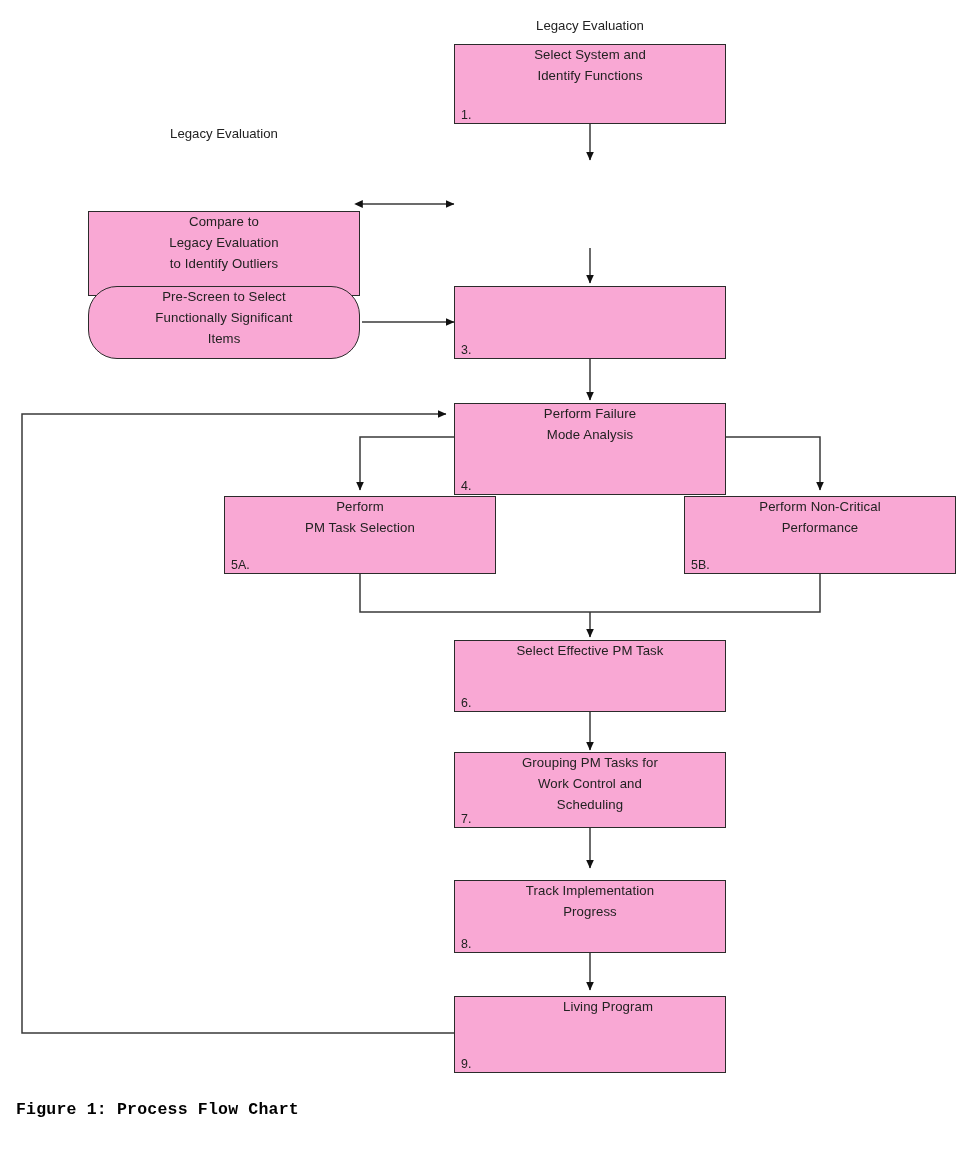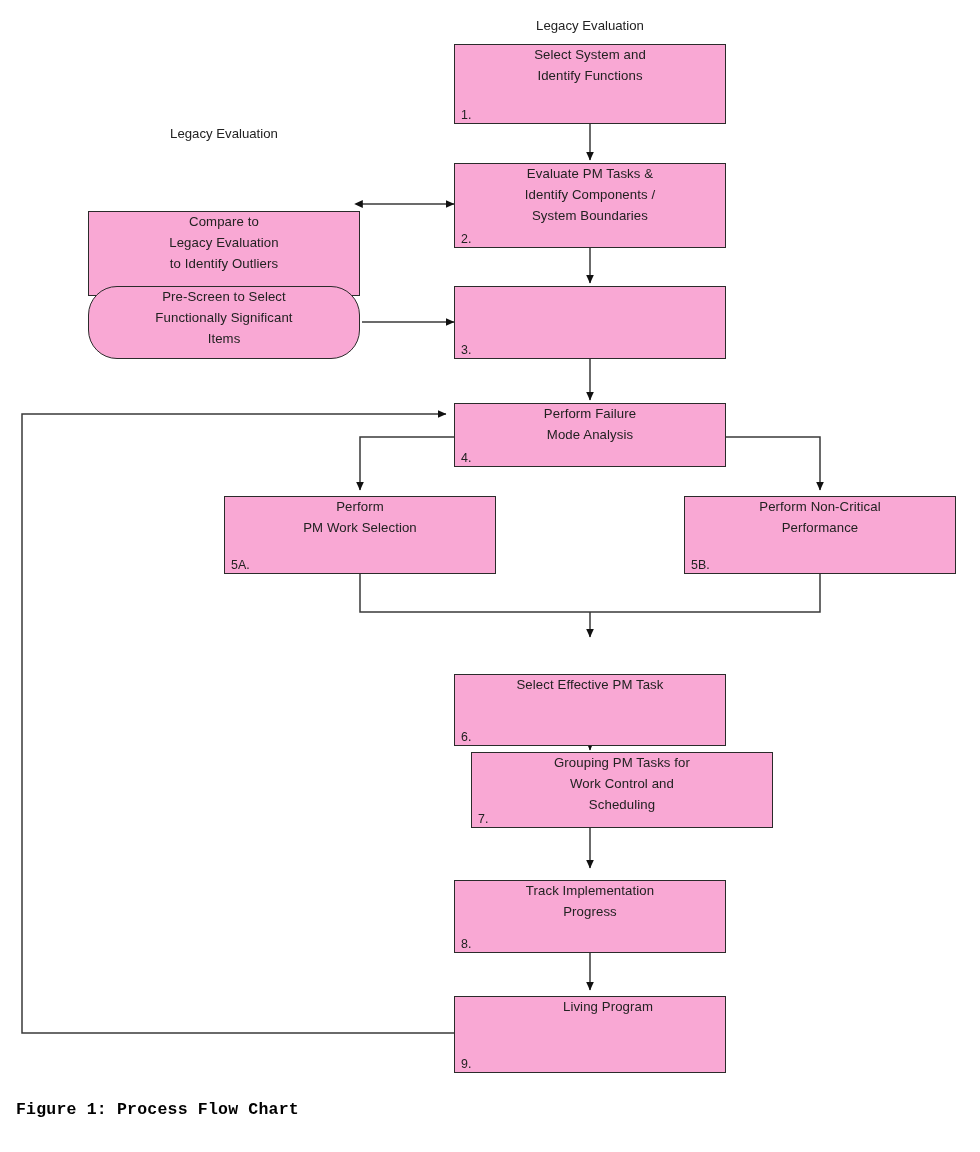--- a/index.html
+++ b/index.html
@@ -123,55 +123,49 @@
 
   <div class="group-label" style="left:454px; top:18px; width:272px;">Legacy Evaluation</div>
   <div class="group-label" style="left:88px; top:126px; width:272px;">Legacy Evaluation</div>
 
   <div class="node" style="left:454px; top:44px; width:272px; height:80px;">
     <span class="node-text">Select System and
 Identify Functions</span>
     <span class="node-num">1.</span>
   </div>
 
-  <div class="node" style="left:454px; top:163px; width:272px; height:85px;">
-    <span class="node-text">Evaluate PM Tasks &amp;
-Identify Components /
-System Boundaries</span>
-    <span class="node-num">2.</span>
-  </div>
 
   <div class="node" style="left:454px; top:286px; width:272px; height:73px;">
     <span class="node-num">3.</span>
   </div>
 
-  <div class="node" style="left:454px; top:403px; width:272px; height:64px;">
+  <div class="node" style="left:454px; top:403px; width:272px; height:92px;">
     <span class="node-text">Perform Failure
 Mode Analysis</span>
     <span class="node-num">4.</span>
   </div>
 
   <div class="node" style="left:224px; top:496px; width:272px; height:78px;">
     <span class="node-text">Perform
-PM Work Selection</span>
+PM Task Selection</span>
     <span class="node-num">5A.</span>
   </div>
 
   <div class="node" style="left:684px; top:496px; width:272px; height:78px;">
     <span class="node-text">Perform Non-Critical
 Performance</span>
     <span class="node-num">5B.</span>
   </div>
 
-  <div class="node" style="left:454px; top:674px; width:272px; height:72px;">
+  <div class="node" style="left:454px; top:640px; width:272px; height:72px;">
     <span class="node-text">Select Effective PM Task</span>
     <span class="node-num">6.</span>
   </div>
 
-  <div class="node" style="left:471px; top:752px; width:302px; height:76px;">
+  <div class="node" style="left:454px; top:752px; width:272px; height:76px;">
     <span class="node-text">Grouping PM Tasks for
 Work Control and
 Scheduling</span>
     <span class="node-num">7.</span>
   </div>
 
   <div class="node" style="left:454px; top:869px; width:272px; height:73px;margin-top:11px;">
     <span class="node-text">Track Implementation
 Progress</span>
     <span class="node-num">8.</span>

